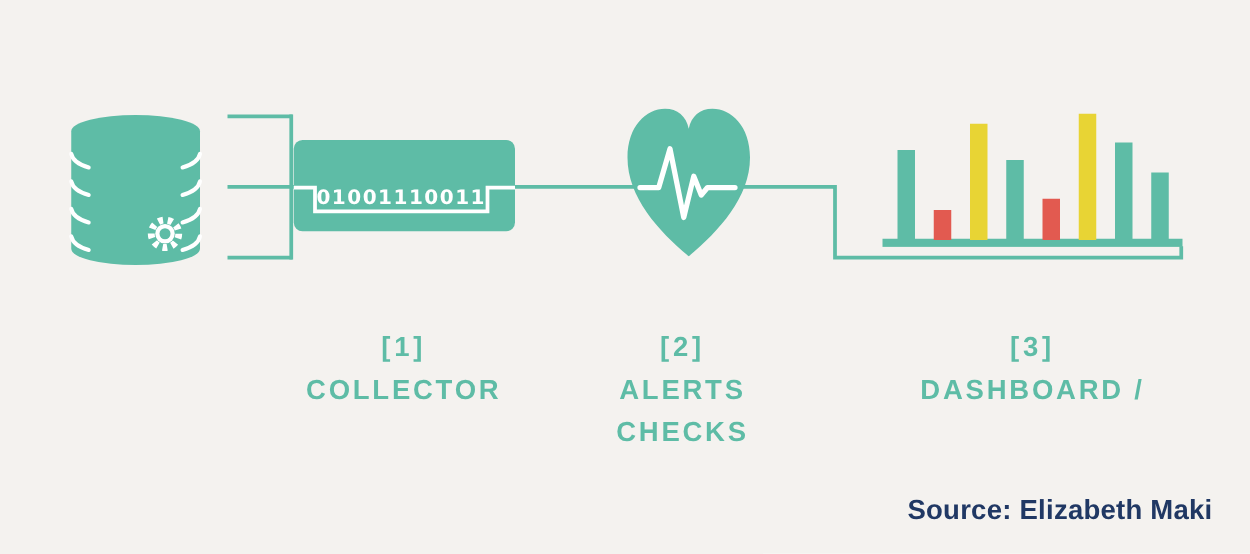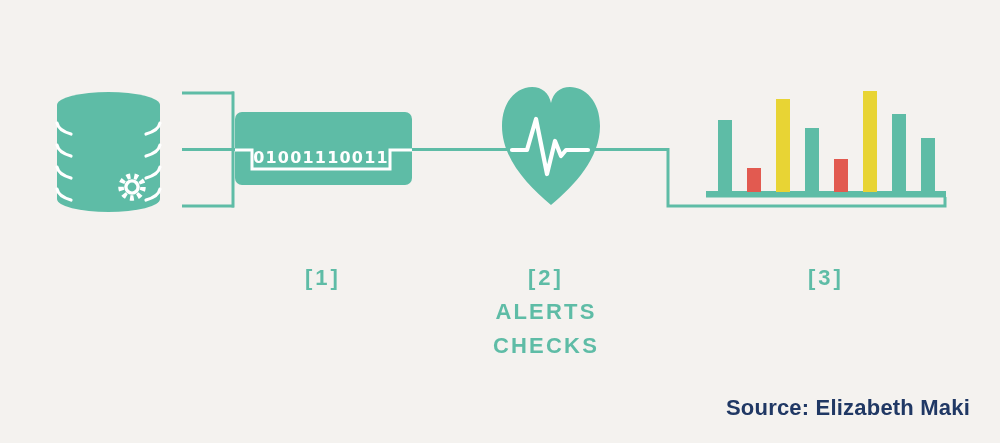--- a/index.html
+++ b/index.html
@@ -111,27 +111,29 @@
           <rect x="834" y="159" width="14" height="33" fill="#E25A50"></rect>
           <rect x="863" y="91" width="14" height="101" fill="#E8D434"></rect>
           <rect x="892" y="114" width="14" height="78" fill="#5EBCA6"></rect>
           <rect x="921" y="138" width="14" height="54" fill="#5EBCA6"></rect>
         </g>
     </g>
   </svg>
 
   <div class="stage-label" style="left:223px; width:200px;">
     <div class="stage-number">[1]</div>
+    <div class="stage-line">COLLECTOR</div>
     <div class="stage-line"></div>
   </div>
 
   <div class="stage-label" style="left:446px; width:200px;">
     <div class="stage-number">[2]</div>
     <div class="stage-line">ALERTS</div>
     <div class="stage-line">CHECKS</div>
   </div>
 
   <div class="stage-label" style="left:676px; width:300px;">
     <div class="stage-number">[3]</div>
+    <div class="stage-line">DASHBOARD /</div>
   </div>
 
   <div class="source">Source: Elizabeth Maki</div>
 </div>
 
 </body></html>

